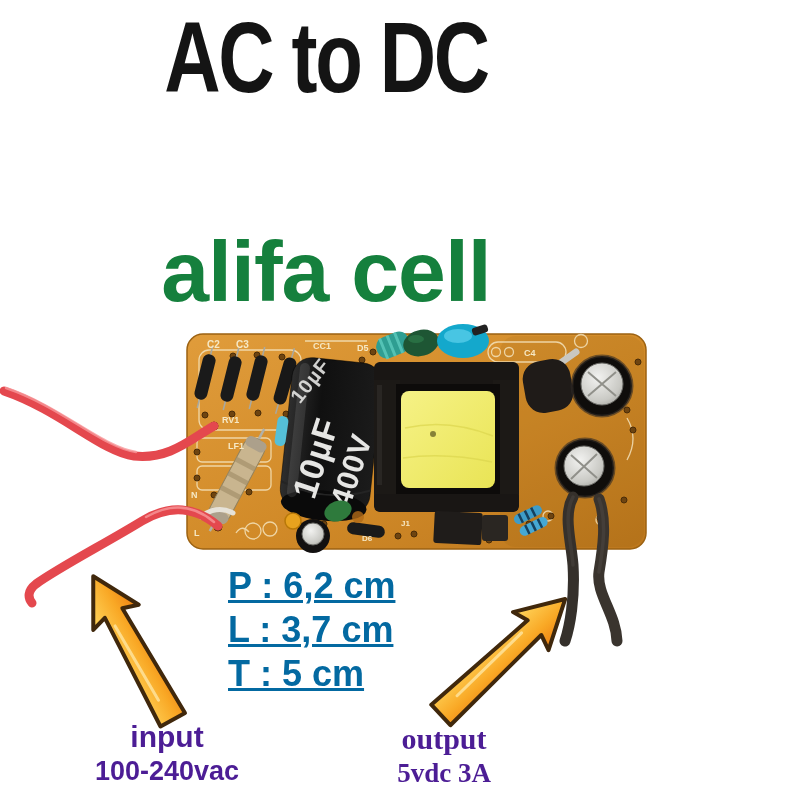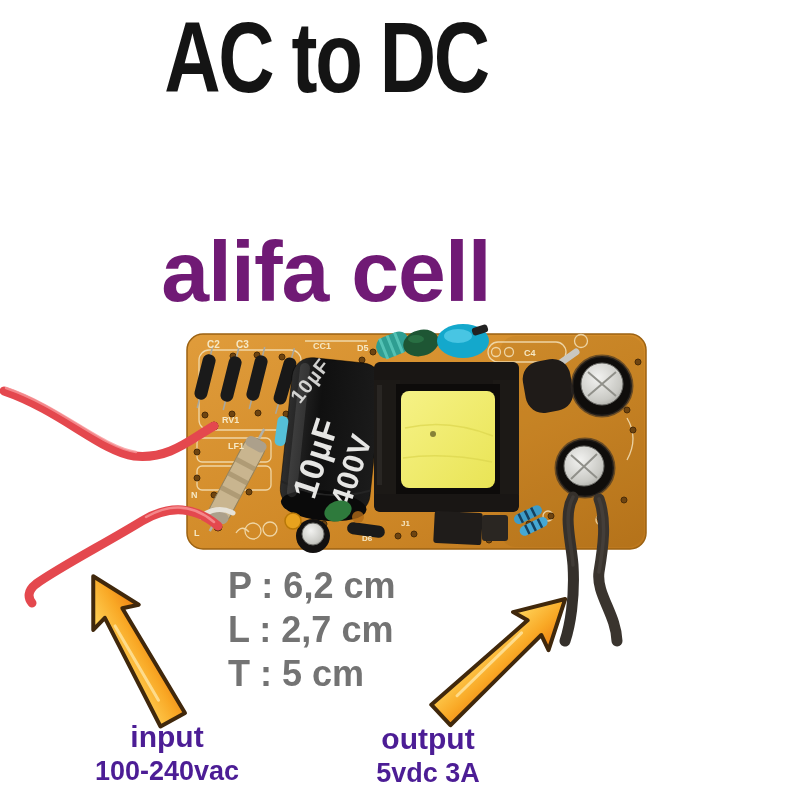--- a/index.html
+++ b/index.html
@@ -2,27 +2,27 @@
 <html><head>
 <meta charset="utf-8">
 <style>
   html,body{margin:0;padding:0;background:#fff;}
   #stage{position:relative;width:652px;height:800px;background:#ffffff;overflow:hidden;
          font-family:"Liberation Sans","DejaVu Sans",sans-serif;}
   .abs{position:absolute;}
   .title{left:0;right:0;top:7px;text-align:center;font-size:100px;font-weight:bold;
          color:#141414;letter-spacing:-3px;transform:scaleX(0.78);line-height:1;white-space:nowrap;}
   .brand{left:0;right:0;top:228px;text-align:center;font-size:86px;font-weight:bold;
-         color:#701a75;letter-spacing:-1px;line-height:1;white-space:nowrap;}
-  .specs{left:228px;top:564px;font-size:36px;font-weight:bold;color:#737373;line-height:44px;white-space:nowrap;}
+         color:#15803d;letter-spacing:-1px;line-height:1;white-space:nowrap;}
+  .specs{left:228px;top:564px;font-size:36px;font-weight:bold;color:#0369a1;line-height:44px;white-space:nowrap;text-decoration:underline;}
   .annot{width:220px;text-align:center;color:#4c1d95;font-weight:bold;line-height:34px;white-space:nowrap;}
   .annot .annot-label{font-size:30px;}
   .annot .annot-value{font-size:27px;}
   .annot-input{left:57px;top:720px;}
-  .annot-output{left:318px;top:722px;}
+  .annot-output{left:334px;top:722px;font-family:Liberation Serif, serif;}
   svg text{font-family:"Liberation Sans","DejaVu Sans",sans-serif;}
   .silk{fill:#F6E8C4;font-weight:bold;}
   .capmark{fill:#E6E6E4;font-weight:bold;letter-spacing:1px;}
 </style>
 </head>
 <body>
 
 <div id="stage">
 
   <div class="abs title">AC to DC</div>
@@ -246,21 +246,21 @@
       <path d="M-5,-28 L-3,58" stroke="#FFE9A8" stroke-width="3" opacity="0.75" stroke-linecap="round"></path>
     </g>
     <g transform="translate(503,657) rotate(47)">
       <polygon points="0,-85 26,-38 10,-43 14,85 -14,85 -10,-43 -26,-38" fill="url(#arrowGrad)" stroke="#40280C" stroke-width="4" stroke-linejoin="round"></polygon>
       <path d="M-5,-30 L-3,60" stroke="#FFE9A8" stroke-width="3" opacity="0.75" stroke-linecap="round"></path>
     </g>
   </svg>
 
   <div class="abs specs">
     <div>P : 6,2 cm</div>
-    <div>L : 2,7 cm</div>
+    <div>L : 3,7 cm</div>
     <div>T : 5 cm</div>
   </div>
 
   <div class="abs annot annot-input">
     <div class="annot-label">input</div>
     <div class="annot-value">100-240vac</div>
   </div>
 
   <div class="abs annot annot-output">
     <div class="annot-label">output</div>

